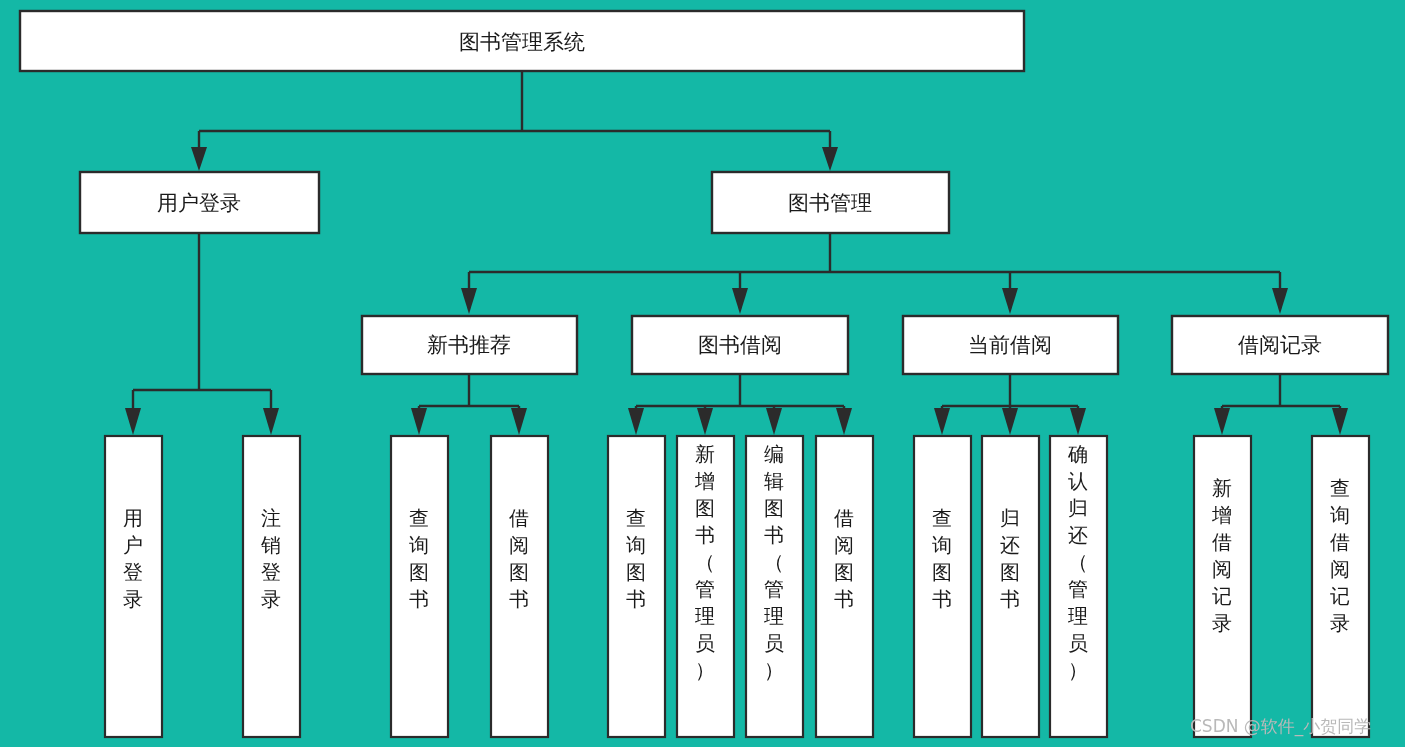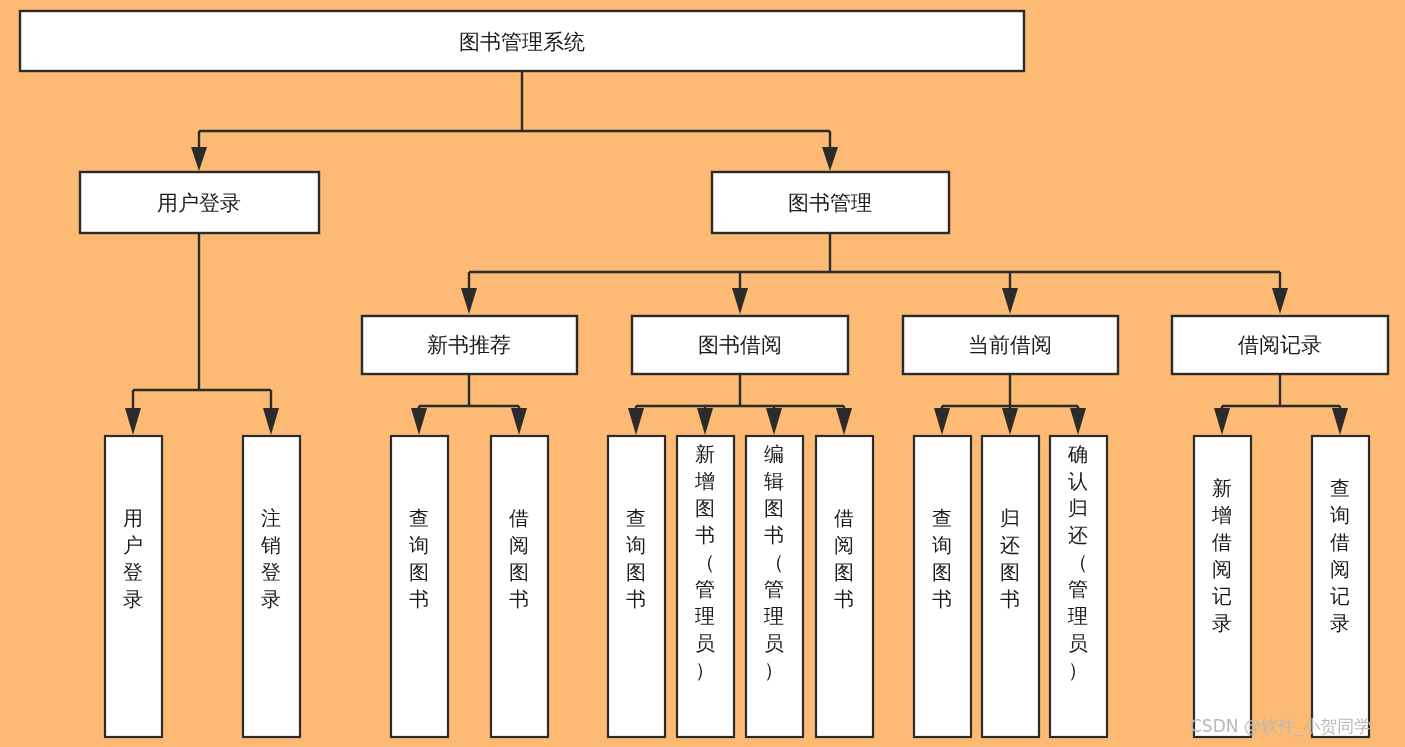--- a/index.html
+++ b/index.html
@@ -11,21 +11,21 @@
   body {
     width: 1405px;
     height: 747px;
     overflow: hidden;
     font-family: "DejaVu Sans", "Liberation Sans", sans-serif;
   }
   #diagram-root {
     position: relative;
     width: 1405px;
     height: 747px;
-    background: #fdba74;
+    background: #14b8a6;
     text-align: right;
   }
   svg#flowchart {
     position: absolute;
     left: 0;
     top: 0;
     width: 1405px;
     height: 747px;
     display: block;
   }

